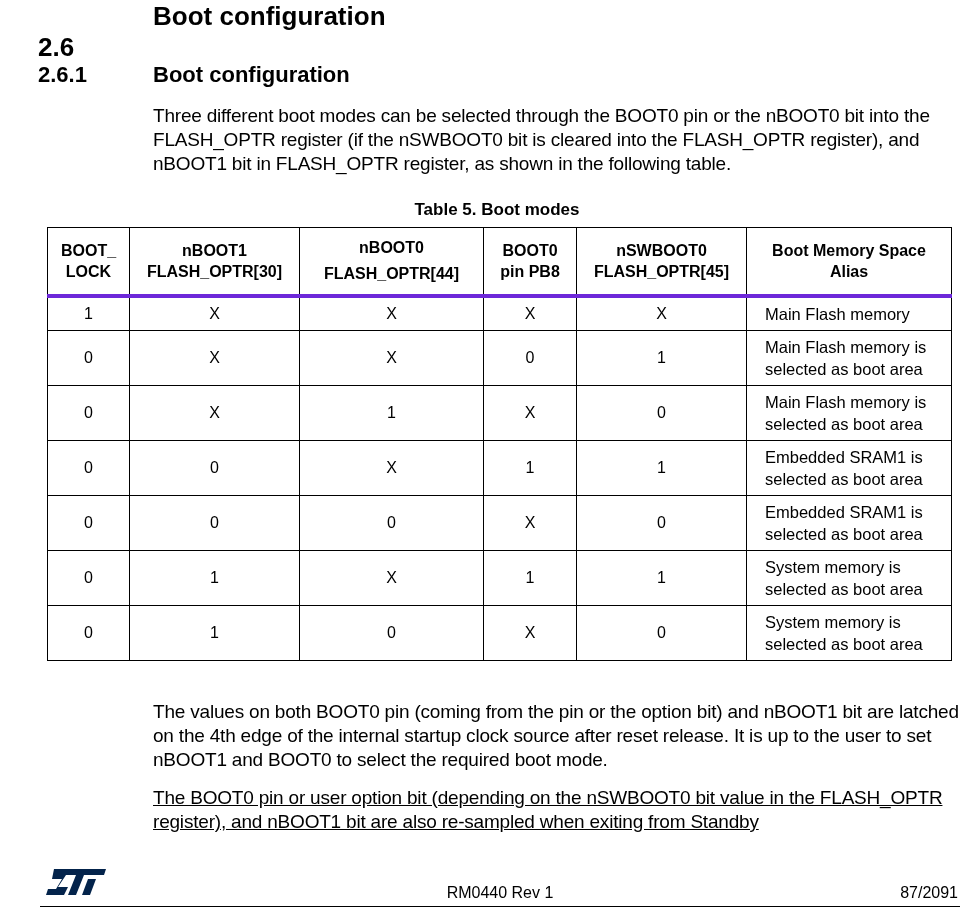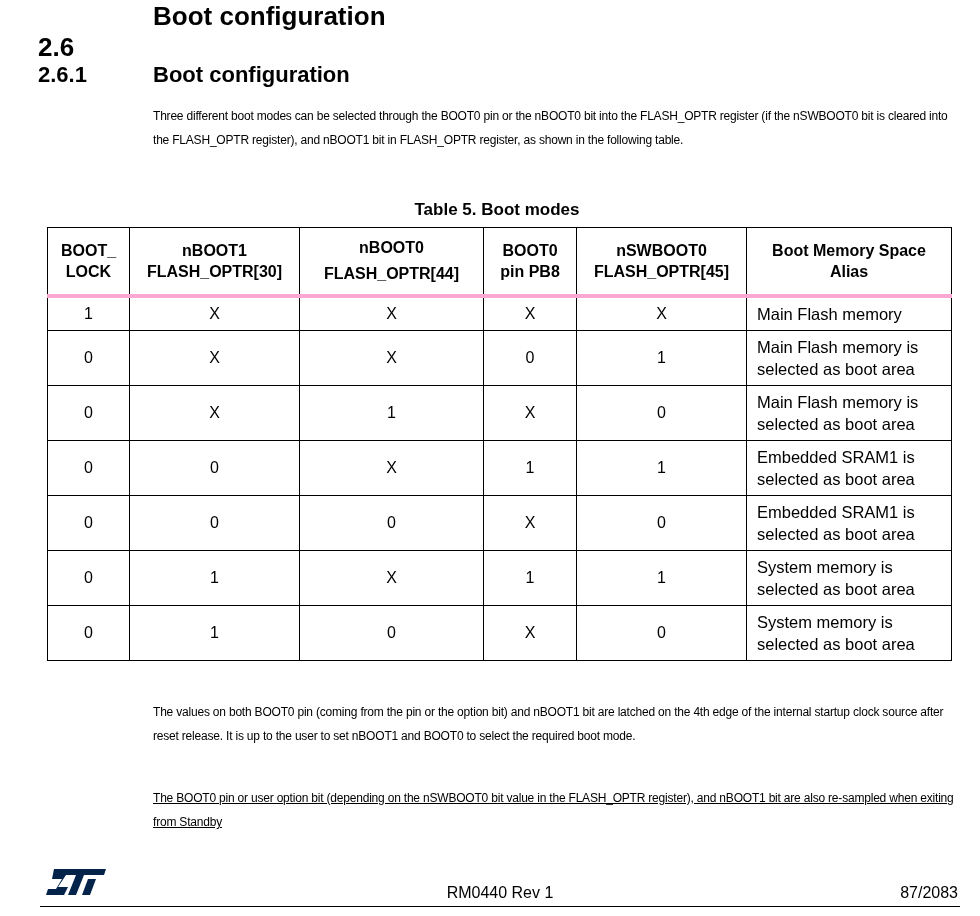--- a/index.html
+++ b/index.html
@@ -33,21 +33,21 @@
       font-weight: bold;
       line-height: 28px;
     }
     .h2 .num { position: absolute; left: 0; top: 0; }
     .h2 .title { position: absolute; left: 115px; top: 0; white-space: nowrap; }
 
     .para {
       position: absolute;
       left: 153px;
       width: 810px;
-      font-size: 12px;
+      font-size: 19px;
       line-height: 24px;
       letter-spacing: -0.2px;
     }
     .para1 { top: 104px; }
     .para2 { top: 700px; }
     .para3 { top: 786px; text-decoration: underline; }
 
     .caption {
       position: absolute;
       top: 199px;
@@ -71,30 +71,30 @@
       border: 1.5px solid #000;
       padding: 0;
       text-align: center;
       vertical-align: middle;
     }
     table.boot th {
       font-weight: bold;
       height: 66px;
       line-height: 21px;
       font-size: 16px;
-      border-bottom: 4px solid #f9a8d4;
+      border-bottom: 4px solid #6d28d9;
     }
     table.boot td {
       height: 54px;
       font-size: 16px;
     }
     table.boot tr.first td { height: 32px; }
     table.boot td.alias {
       text-align: left;
-      padding-left: 10px;
+      padding-left: 18px;
       line-height: 22px;
       font-size: 16.5px;
     }
 
     .footer-logo {
       position: absolute;
       left: 44px;
       top: 867px;
       width: 66px;
       height: 30px;
@@ -225,14 +225,14 @@
 <div class="para para3">The BOOT0 pin or user option bit (depending on the nSWBOOT0 bit value in the FLASH_OPTR register), and nBOOT1 bit are also re-sampled when exiting from Standby</div>
 
 <div class="footer-logo">
   <svg width="66" height="30" viewBox="0 0 66 30">
     <path d="M10 2 L62 2 L60 8 L40 8 L32 28 L24 28 L32 8 L22 8 L14 20 L24 20 L20 28 L2 28 L4 22 L12 22 L18 12 L8 12 Z" fill="#03234B"></path>
     <path d="M44 12 L52 12 L46 28 L38 28 Z" fill="#03234B"></path>
   </svg>
 </div>
 
 <div class="footer-doc">RM0440 Rev 1</div>
-<div class="footer-page">87/2083</div>
+<div class="footer-page">87/2091</div>
 <div class="footer-rule"></div>
 
 </body></html>

